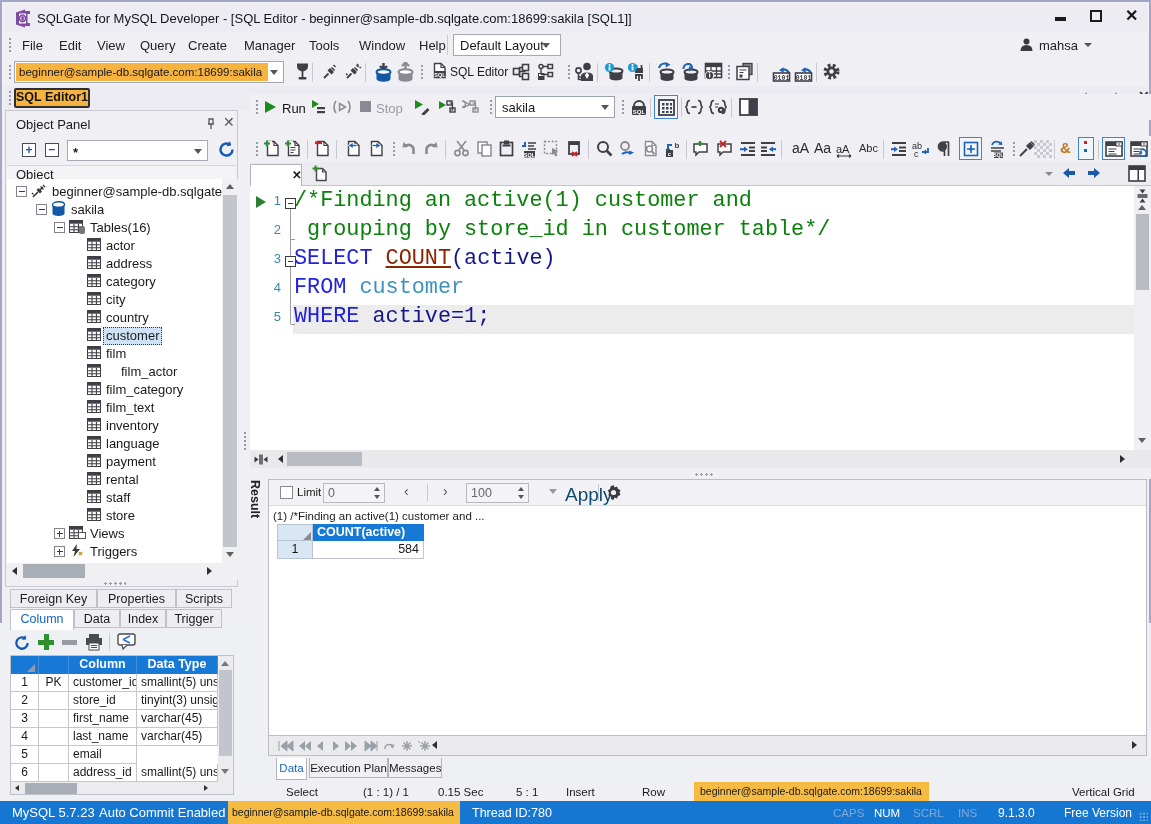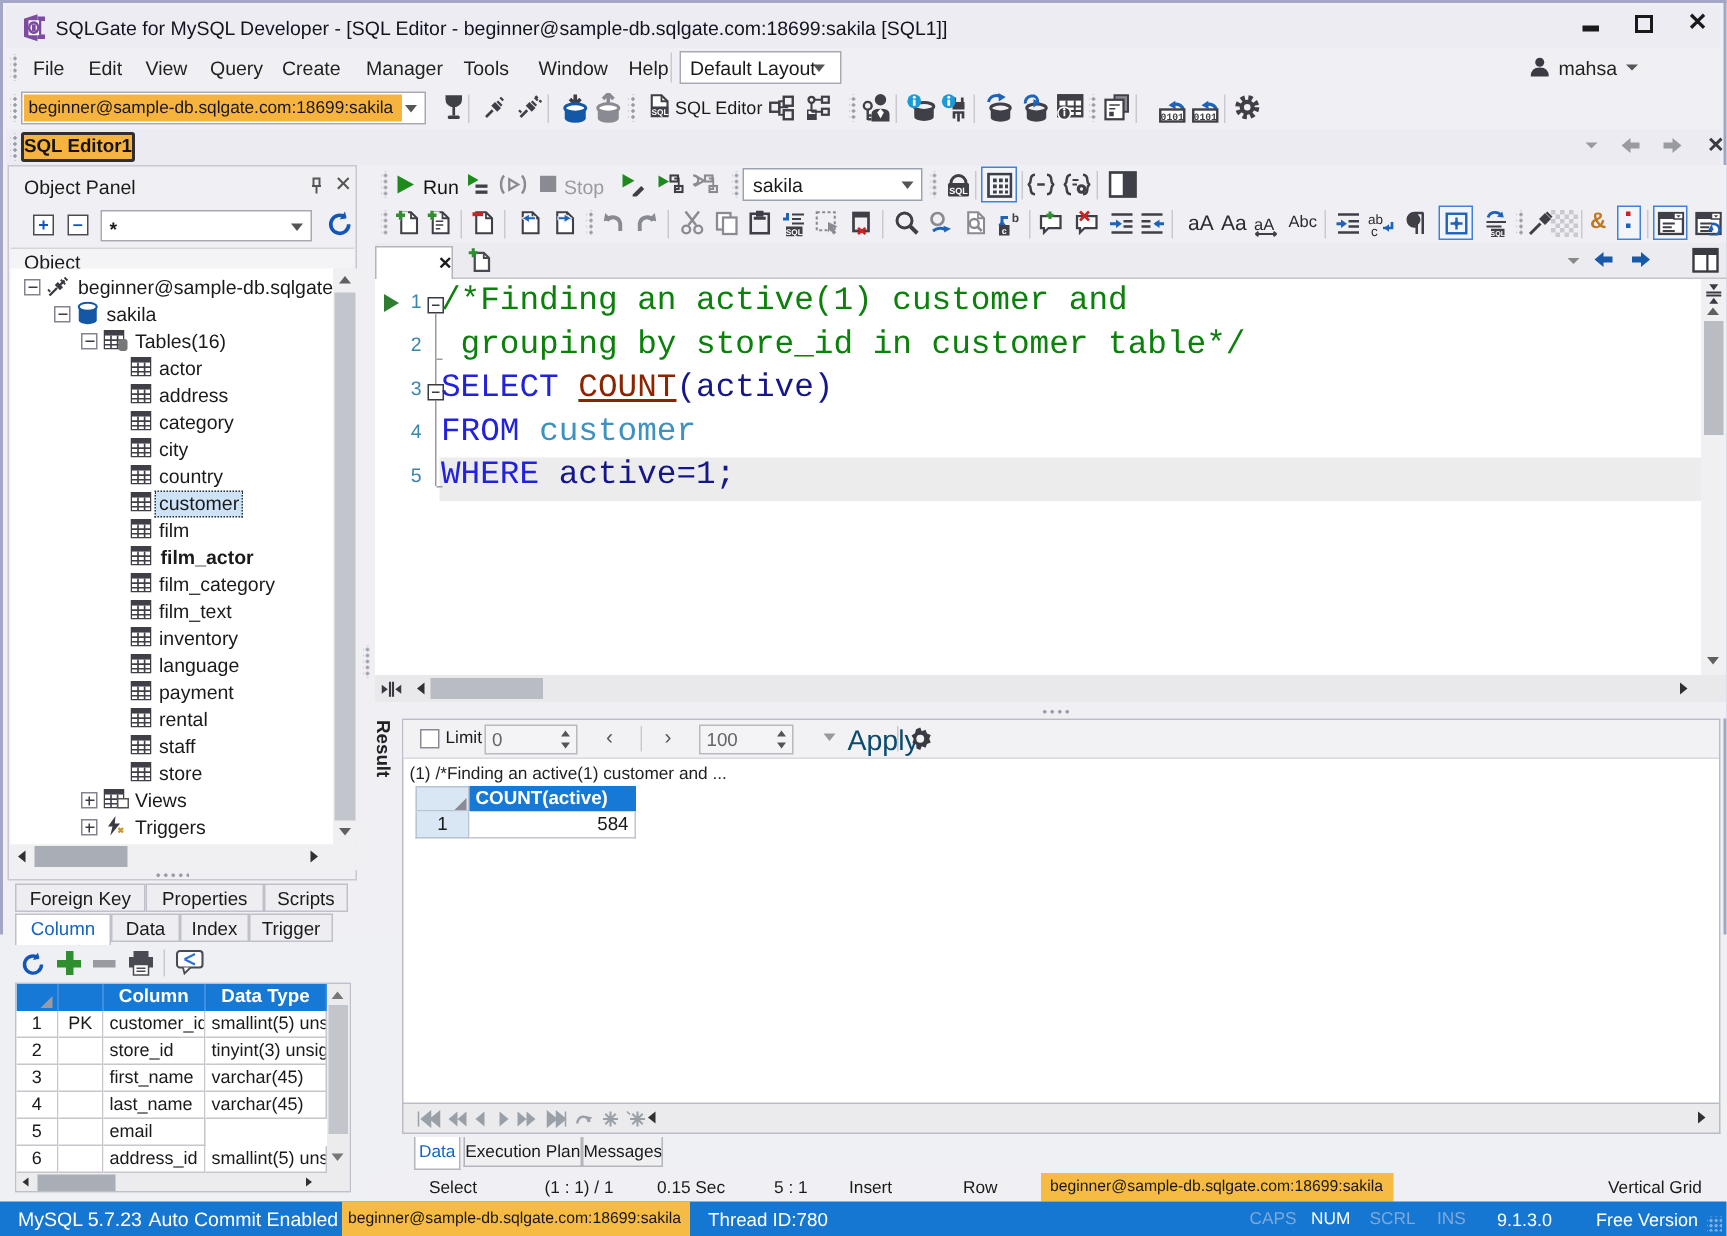--- a/index.html
+++ b/index.html
@@ -25,21 +25,21 @@
 
   
   #docrow { position:absolute; left:2px; top:84px; right:2px; height:24px; background:#ebebf1; }
   #doctab { position:absolute; left:10px; top:2px; width:76px; height:20px; background:#f6b33e; border:2px solid #2e2e34; border-radius:2px; font-weight:bold; font-size:12.5px; text-align:center; line-height:15px; color:#141414; white-space:nowrap; }
 
   
   #objpanel { position:absolute; left:3px; top:108px; width:233px; height:477px; background:#f0f0f4; border:1px solid #c8c8d2; }
   #lefttabs { position:absolute; left:3px; top:585px; width:233px; height:212px; }
 
   
-  #edtb1 { position:absolute; left:248px; top:108px; width:901px; height:26px; background:#f0f0f4; }
+  #edtb1 { position:absolute; left:248px; top:92px; width:901px; height:26px; background:#f0f0f4; }
   #edtb2 { position:absolute; left:248px; top:134px; width:901px; height:26px; background:#f0f0f4; }
   #edtabs { position:absolute; left:248px; top:160px; width:901px; height:24px; background:#ebebf0; border-bottom:1px solid #c4c4cc; }
   #code { position:absolute; left:248px; top:184px; width:884px; height:264px; background:#ffffff; font-family:"Liberation Mono", monospace; font-size:21.8px; overflow:hidden; }
   #vscroll { position:absolute; left:1132px; top:184px; width:17px; height:264px; background:#f0f0f2; }
   #hscroll { position:absolute; left:248px; top:448px; width:901px; height:18px; background:#e9e9eb; }
   #hsplit { position:absolute; left:248px; top:466px; width:901px; height:11px; background:#f0f0f4; }
 
   
   #result { position:absolute; left:266px; top:477px; width:879px; height:257px; background:#ffffff; border:1px solid #bcbcc6; }
   #resnav { position:absolute; left:266px; top:734px; width:879px; height:20px; background:#ebebed; border:1px solid #bcbcc6; border-top:none; }
@@ -357,21 +357,21 @@
             <path d="M0.5 6.7 h13 M0.5 9.8 h13 M5 3.7 v9 M9.4 3.7 v9" stroke="#3f3f47" stroke-width="1.1"></path>
           </svg>
           <div class="abs" style="left:99px;top:1px;">film</div>
         </div>
 <div class="treerow" style="top:184px;">
           <svg class="ic" style="left:80px;top:1px;" width="14" height="13" viewBox="0 0 14 13">
             <rect x="0.5" y="0.5" width="13" height="12" fill="#fff" stroke="#3f3f47"></rect>
             <rect x="0.5" y="0.5" width="13" height="3.2" fill="#3f3f47"></rect>
             <path d="M0.5 6.7 h13 M0.5 9.8 h13 M5 3.7 v9 M9.4 3.7 v9" stroke="#3f3f47" stroke-width="1.1"></path>
           </svg>
-          <div class="abs" style="left:100px;top:1px;font-weight:bold;">film_actor</div>
+          <div class="abs" style="left:114px;top:1px;">film_actor</div>
         </div>
 <div class="treerow" style="top:202px;">
           <svg class="ic" style="left:80px;top:1px;" width="14" height="13" viewBox="0 0 14 13">
             <rect x="0.5" y="0.5" width="13" height="12" fill="#fff" stroke="#3f3f47"></rect>
             <rect x="0.5" y="0.5" width="13" height="3.2" fill="#3f3f47"></rect>
             <path d="M0.5 6.7 h13 M0.5 9.8 h13 M5 3.7 v9 M9.4 3.7 v9" stroke="#3f3f47" stroke-width="1.1"></path>
           </svg>
           <div class="abs" style="left:99px;top:1px;">film_category</div>
         </div>
 <div class="treerow" style="top:220px;">

